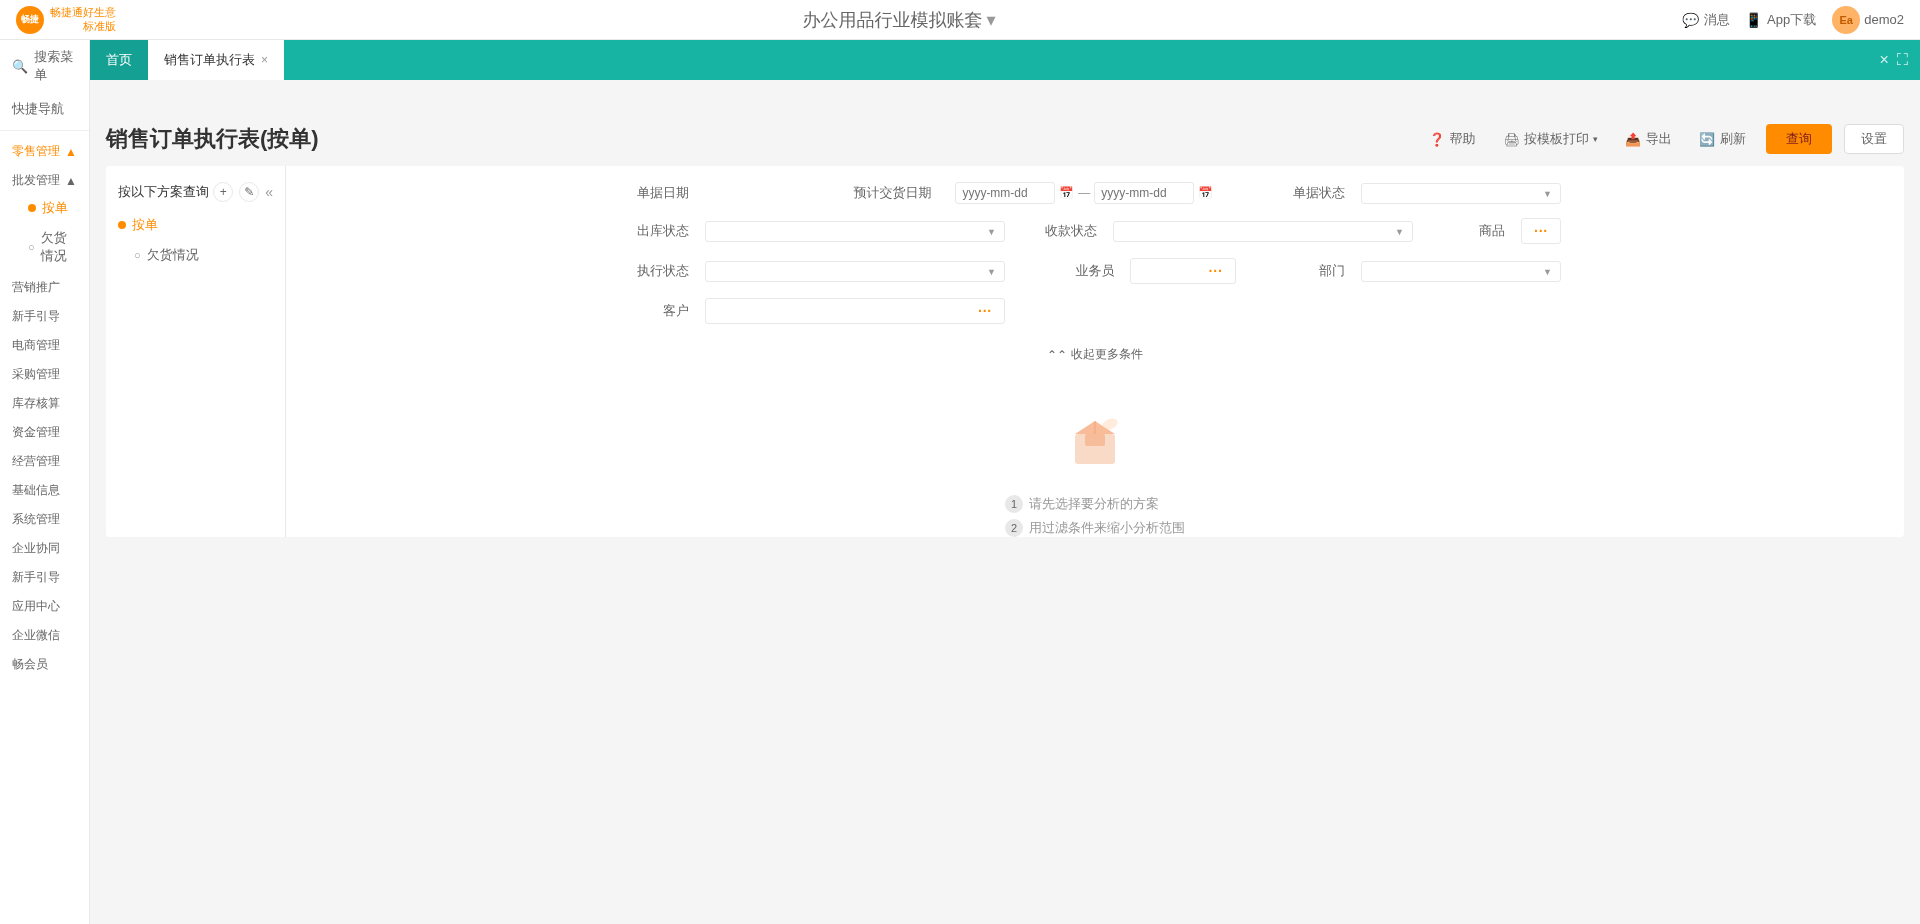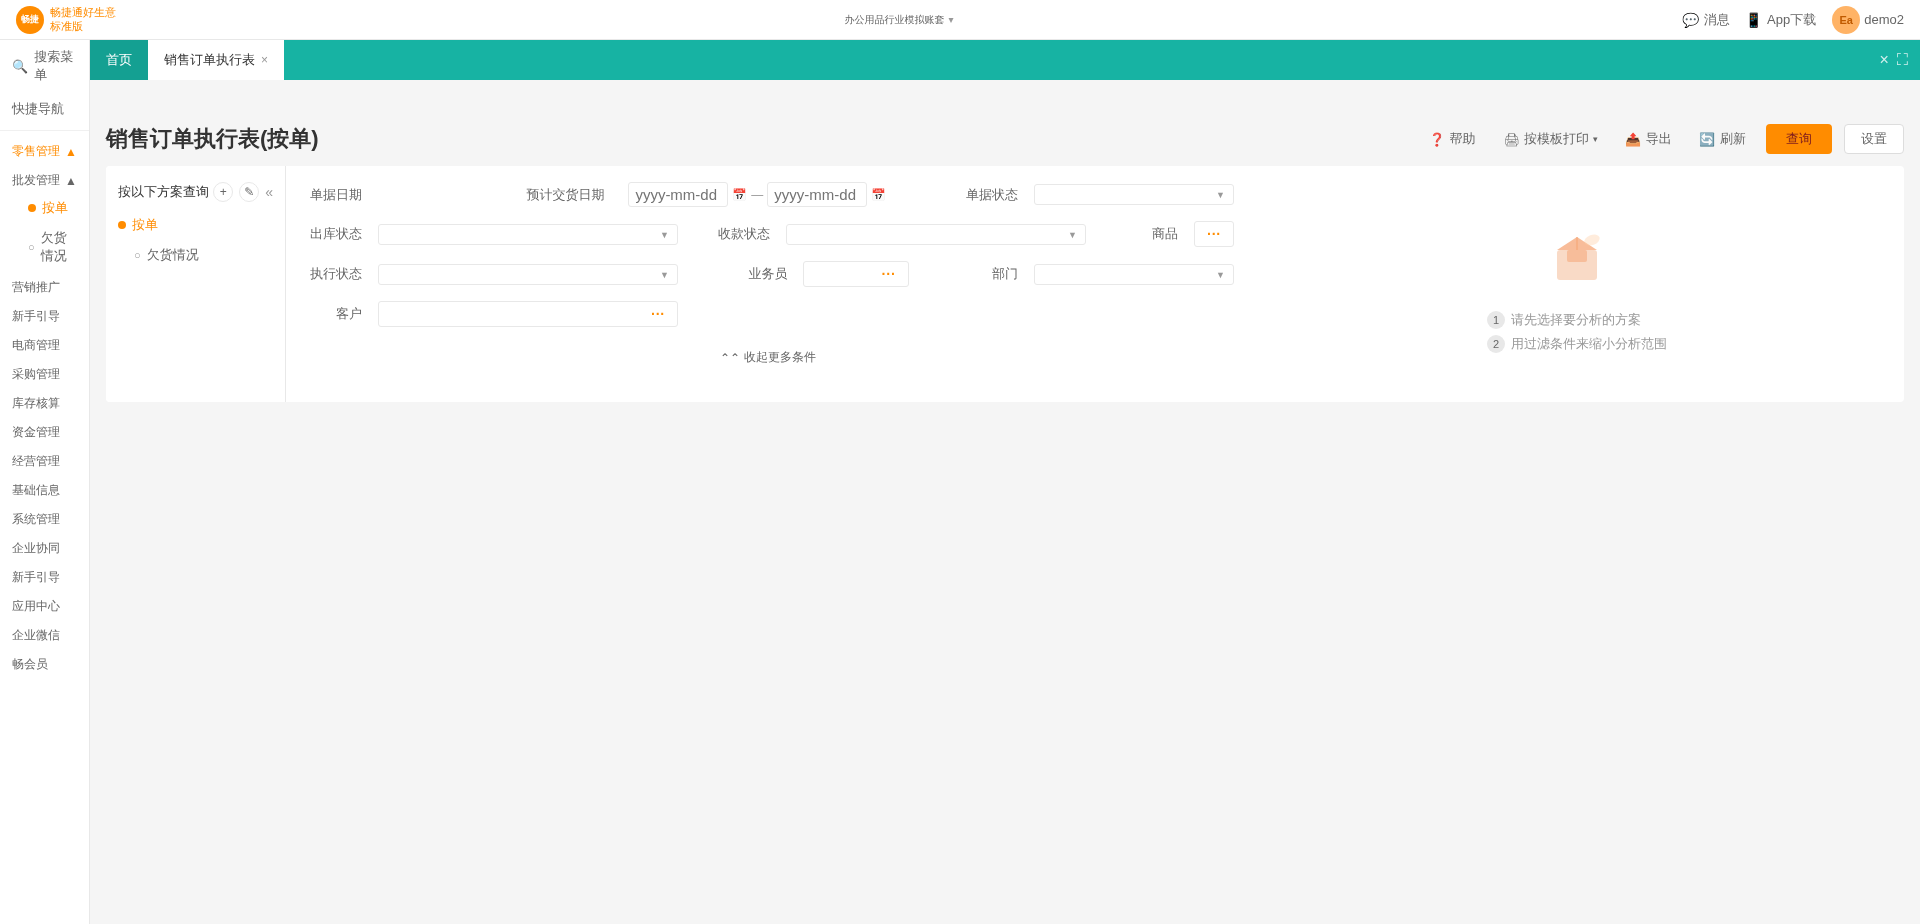--- a/index.html
+++ b/index.html
@@ -13,20 +13,21 @@
       align-items: center;
       justify-content: space-between;
       padding: 0 16px;
       border-bottom: 1px solid #e8e8e8;
       flex-shrink: 0;
     }
     .top-header-left {
       display: flex;
       align-items: center;
       gap: 8px;
+      text-align: right;
     }
     .logo-area {
       display: flex;
       align-items: center;
       gap: 6px;
     }
     .logo-icon {
       width: 28px;
       height: 28px;
       background: #ff8c00;
@@ -40,21 +41,21 @@
     }
     .logo-text {
       font-size: 11px;
       color: #ff8c00;
       line-height: 1.2;
     }
     .top-header-center {
       display: flex;
       align-items: center;
       gap: 4px;
-      font-size: 10px;
+      font-size: 18px;
       color: #666;
     }
     .top-header-right {
       display: flex;
       align-items: center;
       gap: 16px;
       font-size: 13px;
       color: #666;
     }
     .header-action {
@@ -270,21 +271,21 @@
       align-items: center;
       gap: 4px;
       font-size: 12px;
       color: #999;
       margin-left: 8px;
     }
     .date-input {
       border: 1px solid #e8e8e8;
       border-radius: 3px;
       padding: 3px 6px;
-      font-size: 15px;
+      font-size: 12px;
       color: #999;
       width: 100px;
       outline: none;
     }
     .calendar-icon {
       color: #ff8c00;
       cursor: pointer;
     }
     .select-control {
       border: 1px solid #e8e8e8;
@@ -630,21 +631,21 @@
           <div class="scheme-item active">
             <div class="orange-dot"></div>
             <span>按单</span>
           </div>
           <div class="scheme-sub-item">
             <span style="color:#999;font-size:11px;">○</span>
             <span>欠货情况</span>
           </div>
         </div>
 
-        <div style="flex:1; display:flex; overflow:hidden;">
+        <div style="flex:1; display:flex; flex-direction:column; overflow:hidden;align-items:center;">
 
           <div class="filter-panel">
 
             <div class="filter-row">
               <span class="filter-label">单据日期</span>
               <span style="flex:1;"></span>
               <span class="filter-label">预计交货日期</span>
               <div class="date-input-group">
                 <input class="date-input" placeholder="yyyy-mm-dd" style="">
                 <span class="calendar-icon">📅</span>

